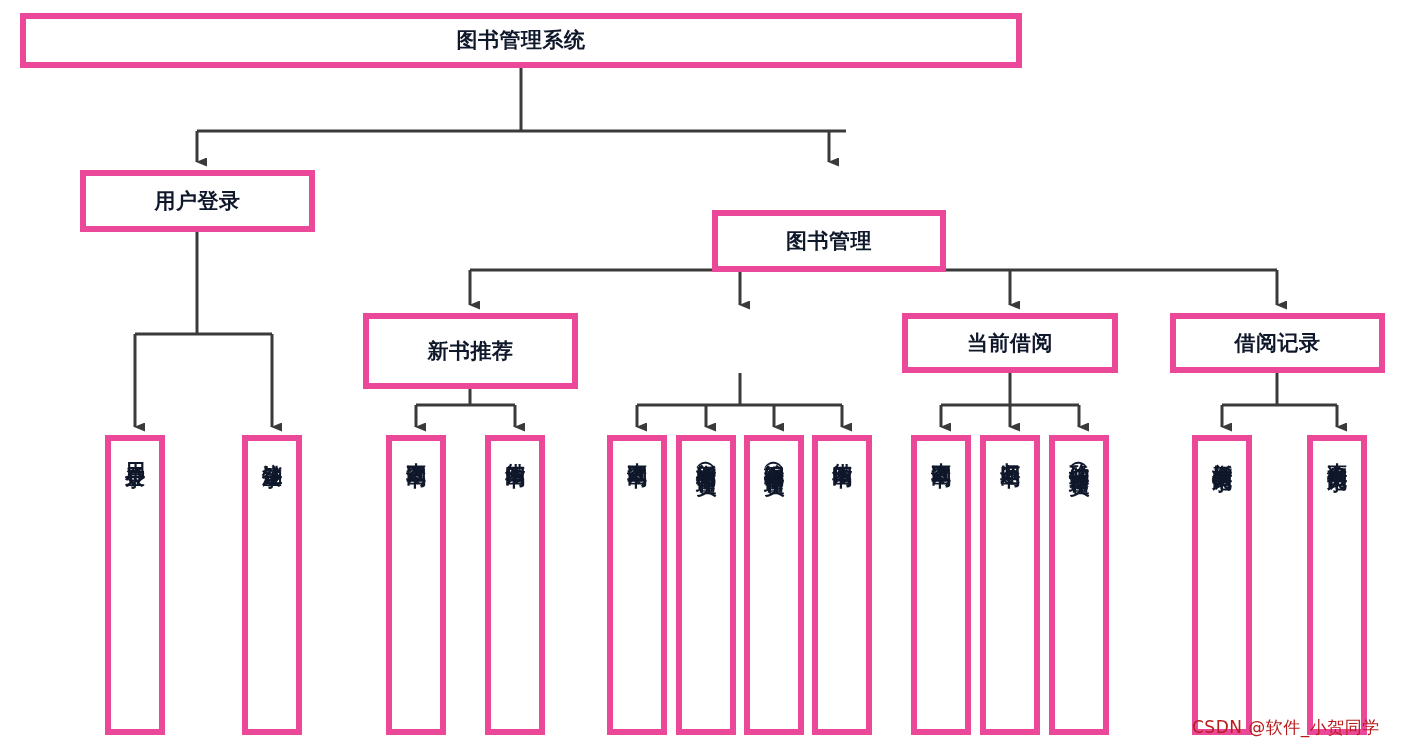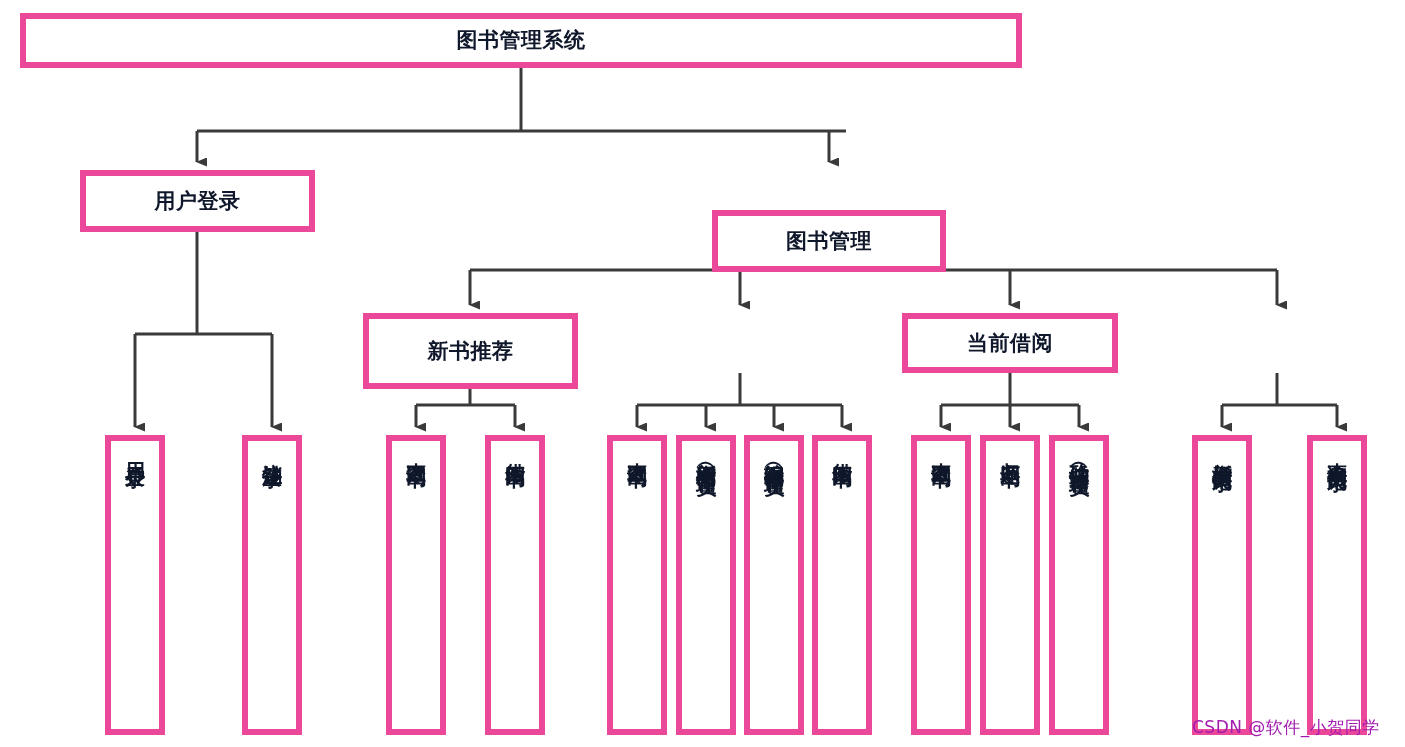--- a/index.html
+++ b/index.html
@@ -56,21 +56,21 @@
   .node.vertical .label {
     writing-mode: vertical-rl;
     text-orientation: upright;
     font-size: 20px;
     line-height: 1.18;
     letter-spacing: 2px;
     white-space: nowrap;
   }
   .watermark {
     position: absolute;
-    color: #a21caf;
+    color: #b91c1c;
     font-size: 17px;
     white-space: nowrap;
     letter-spacing: 0.5px;
   }
 </style>
 </head>
 <body>
 
 <div id="canvas">
 
@@ -136,20 +136,23 @@
   <div class="node horizontal" style="left:712px; top:170px; width:234px; height:62px;margin-top:40px;">
     <span class="label">图书管理</span>
   </div>
 
   <div class="node horizontal" style="left:363px; top:313px; width:215px; height:76px;">
     <span class="label">新书推荐</span>
   </div>
   <div class="node horizontal" style="left:902px; top:313px; width:216px; height:60px;align-items:center;">
     <span class="label">当前借阅</span>
   </div>
+  <div class="node horizontal" style="left:1170px; top:313px; width:215px; height:60px;">
+    <span class="label">借阅记录</span>
+  </div>
 
   <div class="node vertical" style="left:105px; top:435px; width:60px; height:300px;">
     <span class="label">用户登录</span>
   </div>
   <div class="node vertical" style="left:242px; top:435px; width:60px; height:300px;">
     <span class="label">注销登录</span>
   </div>
 
   <div class="node vertical" style="left:386px; top:435px; width:60px; height:300px;">
     <span class="label">查询图书</span>

